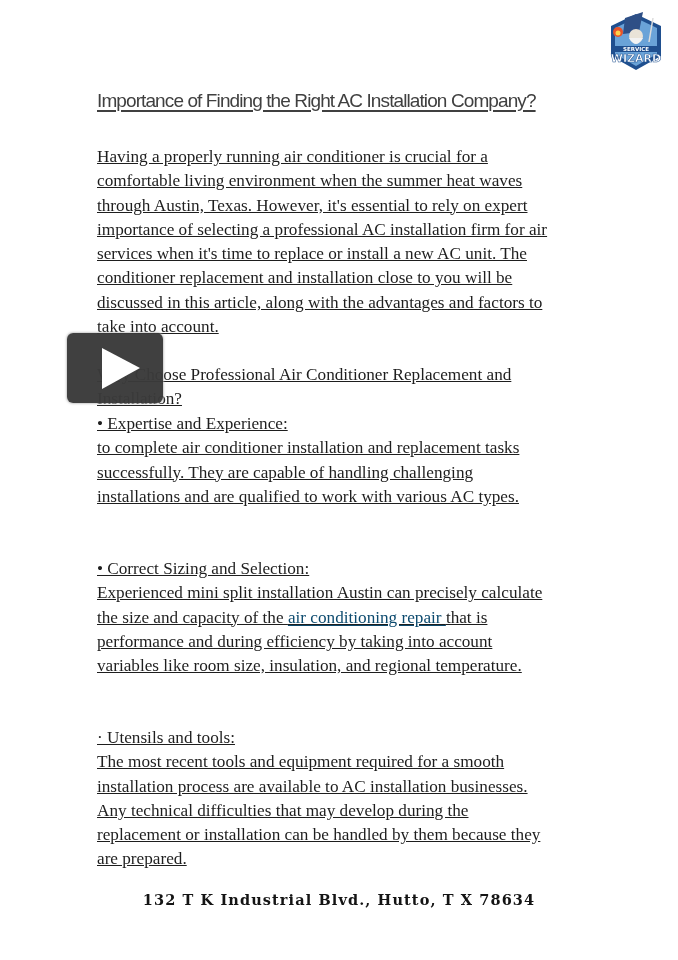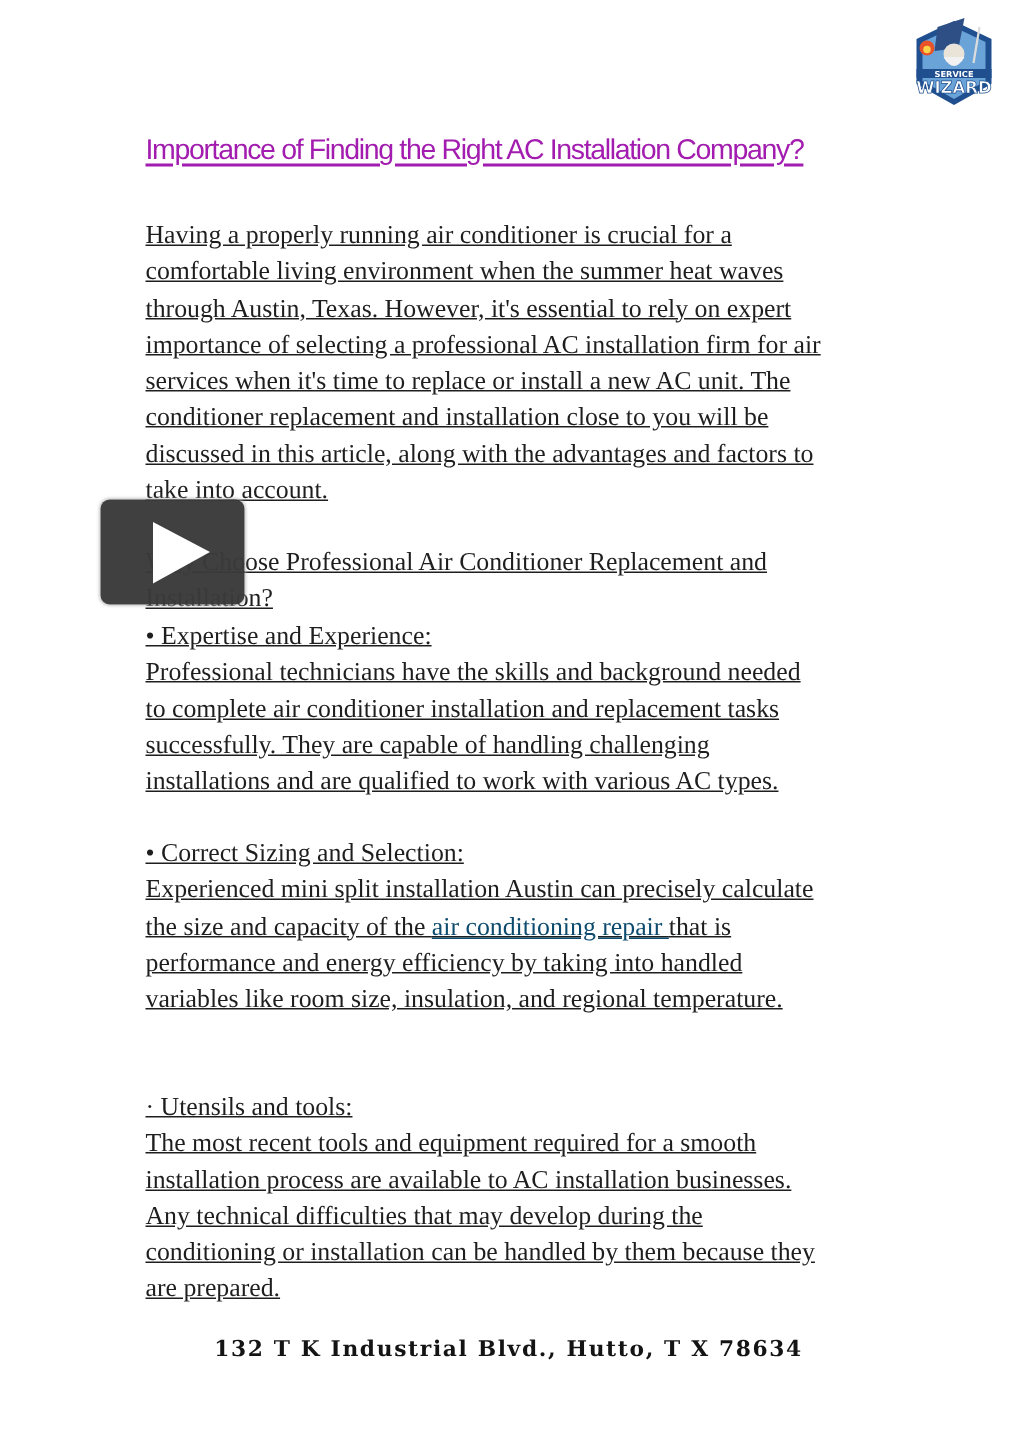--- a/index.html
+++ b/index.html
@@ -6,21 +6,21 @@
     body {
       width: 678px; height: 960px; background: #ffffff; position: relative; overflow: hidden;
       font-family: "DejaVu Serif", "Liberation Serif", serif; color: #1a1a1a;
     }
     .logo {
       position: absolute; left: 609px; top: 12px; width: 54px; height: 60px;
     }
     .title {
       position: absolute; left: 97px; top: 90px;
       font-family: "Liberation Sans", "DejaVu Sans", sans-serif;
-      font-size: 19px; letter-spacing: -0.9px; color: #a21caf;
+      font-size: 19px; letter-spacing: -0.9px; color: #404040;
       text-decoration: underline; text-underline-offset: 3px; text-decoration-thickness: 1.5px;
       white-space: nowrap;
     }
     .body-text {
       position: absolute; left: 97px; width: 500px;
       font-family: "Liberation Serif", "DejaVu Serif", serif;
       font-size: 17.2px; line-height: 24.3px; color: #1e1e1e;
     }
     .line { display: block; white-space: nowrap; text-decoration: underline; }
     .link { text-decoration: underline; text-underline-offset: 2px; color: #0c4a6e; }
@@ -68,40 +68,39 @@
   <span class="line">take into account.</span>
 </div>
 
 <div class="body-text" style="top:363px;">
   <span class="line">Why Choose Professional Air Conditioner Replacement and</span>
   <span class="line">Installation?</span>
 </div>
 
 <div class="body-text" style="top:412px;">
   <span class="line">• Expertise and Experience:</span>
-  <span class="line">Professional technicians have the skills and background needed</span>
   <span class="line">to complete air conditioner installation and replacement tasks</span>
   <span class="line">successfully.  They are capable of handling challenging</span>
   <span class="line">installations and are qualified to work with various AC types.</span>
 </div>
 
 <div class="body-text" style="top:557px;">
   <span class="line">• Correct Sizing and Selection:</span>
   <span class="line">Experienced mini split installation Austin can precisely calculate</span>
   <span class="line"><span>the size and capacity of the </span><a class="link">air conditioning repair </a><span>that is</span></span>
-  <span class="line">performance and energy efficiency by taking into handled</span>
+  <span class="line">performance and during efficiency by taking into account</span>
   <span class="line">variables like room size, insulation, and regional temperature.</span>
 </div>
 
 <div class="body-text" style="top:726px;">
   <span class="line">· Utensils and tools:</span>
   <span class="line">The most recent tools and equipment required for a smooth</span>
   <span class="line">installation process  are available to AC installation businesses.</span>
   <span class="line">Any technical difficulties that may develop  during the</span>
-  <span class="line">conditioning or installation can be handled by them because they</span>
+  <span class="line">replacement or installation can be handled by them because they</span>
   <span class="line">are prepared.</span>
 </div>
 
 <div class="footer" style="top:891px;">132 T K Industrial Blvd., Hutto, T X 78634</div>
 <div class="footer" style="top:968px;">(512) 873-7333</div>
 
 <div class="play">
   <svg width="96" height="70" viewBox="0 0 96 70">
     <polygon points="35,15 35,56 73,35" fill="#ffffff"></polygon>
   </svg>

